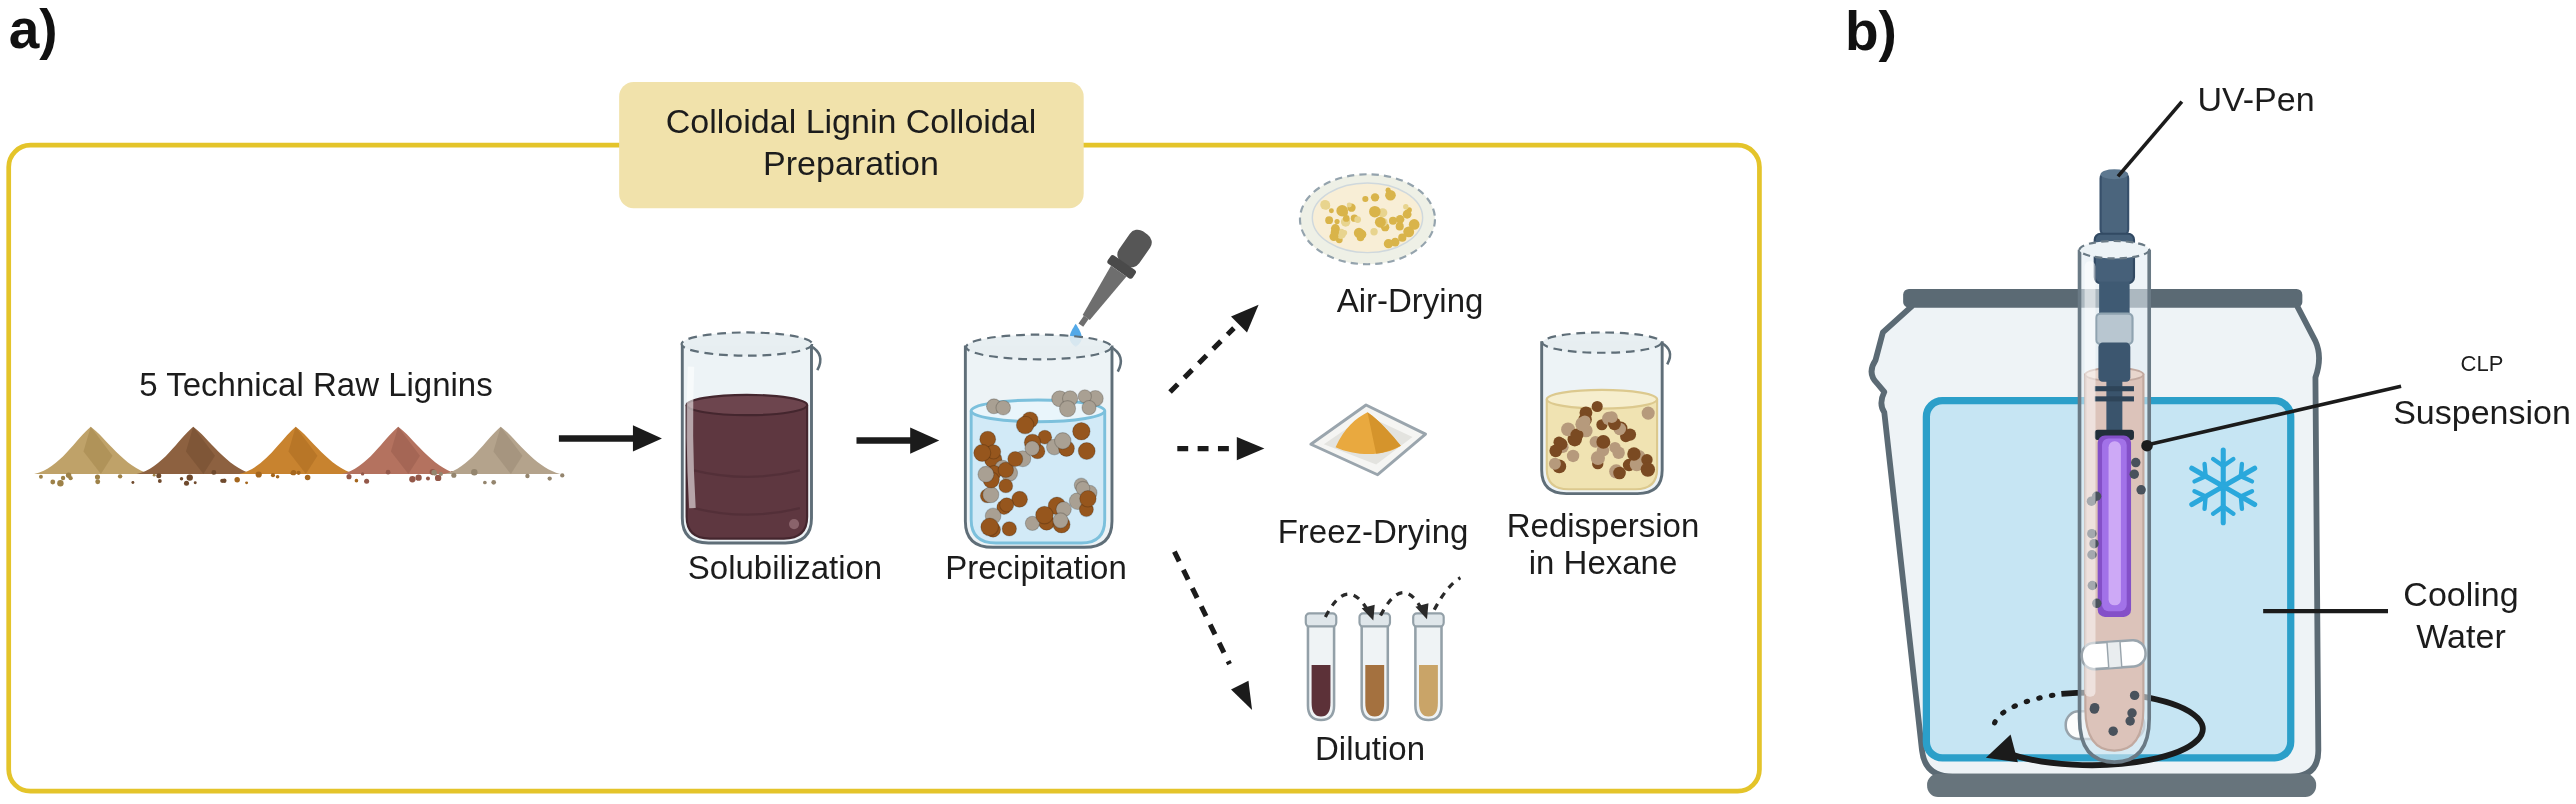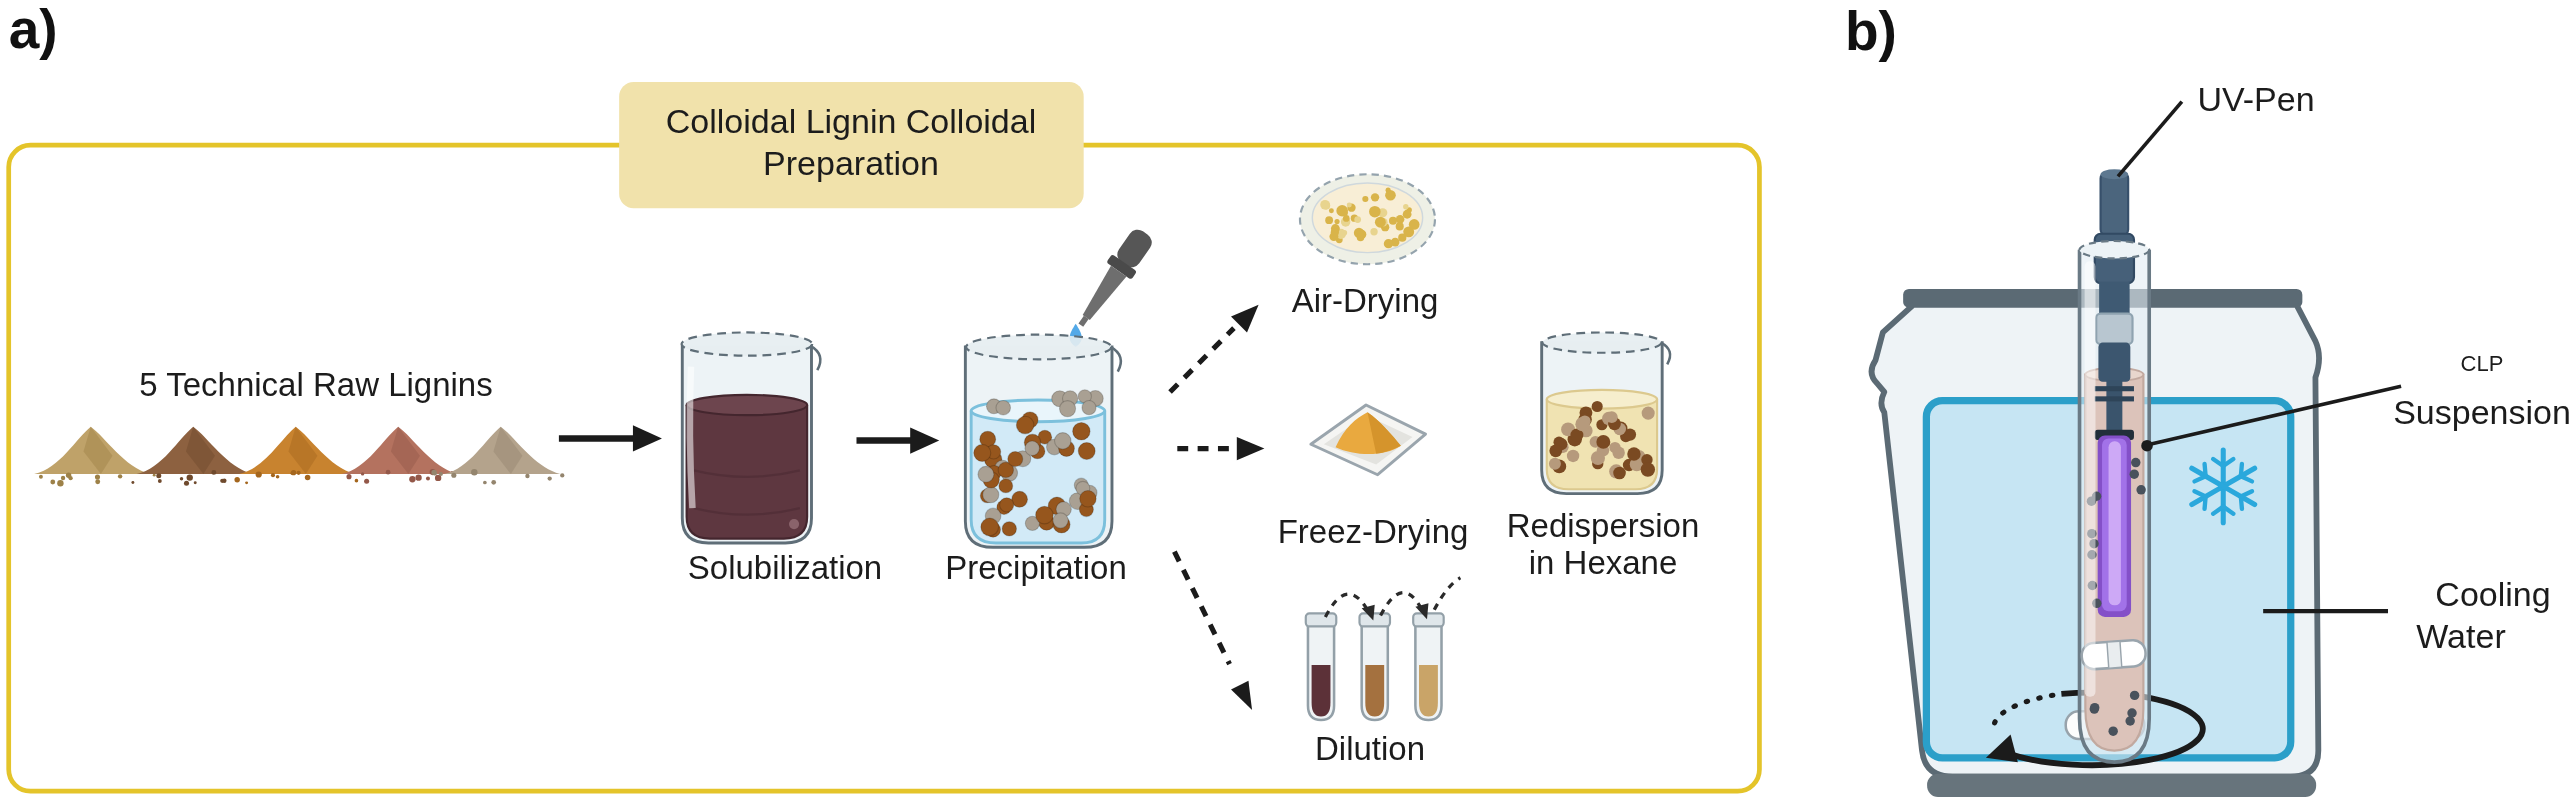--- a/index.html
+++ b/index.html
@@ -458,26 +458,26 @@
 
 <div class="panel-letter" style="left:8.7px;top:1.5px;">a)</div>
 <div class="panel-letter" style="left:1845px;top:4.4px;">b)</div>
 
 <div class="lbl" style="left:851px;top:102px;font-size:34px;">Colloidal Lignin Colloidal</div>
 <div class="lbl" style="left:851px;top:144px;font-size:34px;">Preparation</div>
 
 <div class="lbl" style="left:316px;top:366px;">5 Technical Raw Lignins</div>
 <div class="lbl" style="left:749px;top:549px;margin-left:36px;">Solubilization</div>
 <div class="lbl" style="left:1036px;top:549px;">Precipitation</div>
-<div class="lbl" style="left:1365px;top:282px;text-align:center;">Air-Drying</div>
+<div class="lbl" style="left:1410px;top:282px;text-align:center;">Air-Drying</div>
 <div class="lbl" style="left:1373px;top:499px;margin-top:14px;">Freez-Drying</div>
 <div class="lbl" style="left:1603px;top:507px;">Redispersion</div>
 <div class="lbl" style="left:1603px;top:544px;">in Hexane</div>
 <div class="lbl" style="left:1370px;top:730px;">Dilution</div>
 
 <div class="lbl" style="left:2256px;top:80px;font-size:34px;">UV-Pen</div>
 <div class="lbl" style="left:2482px;top:351px;font-size:22px;text-align:center;">CLP</div>
 <div class="lbl" style="left:2482px;top:393px;font-size:34px;">Suspension</div>
-<div class="lbl" style="left:2461px;top:575px;font-size:34px;margin-left:32px;">Cooling</div>
+<div class="lbl" style="left:2461px;top:575px;font-size:34px;">Cooling</div>
 <div class="lbl" style="left:2461px;top:617px;font-size:34px;">Water</div>
 
 </div>
 
 
 </body></html>

